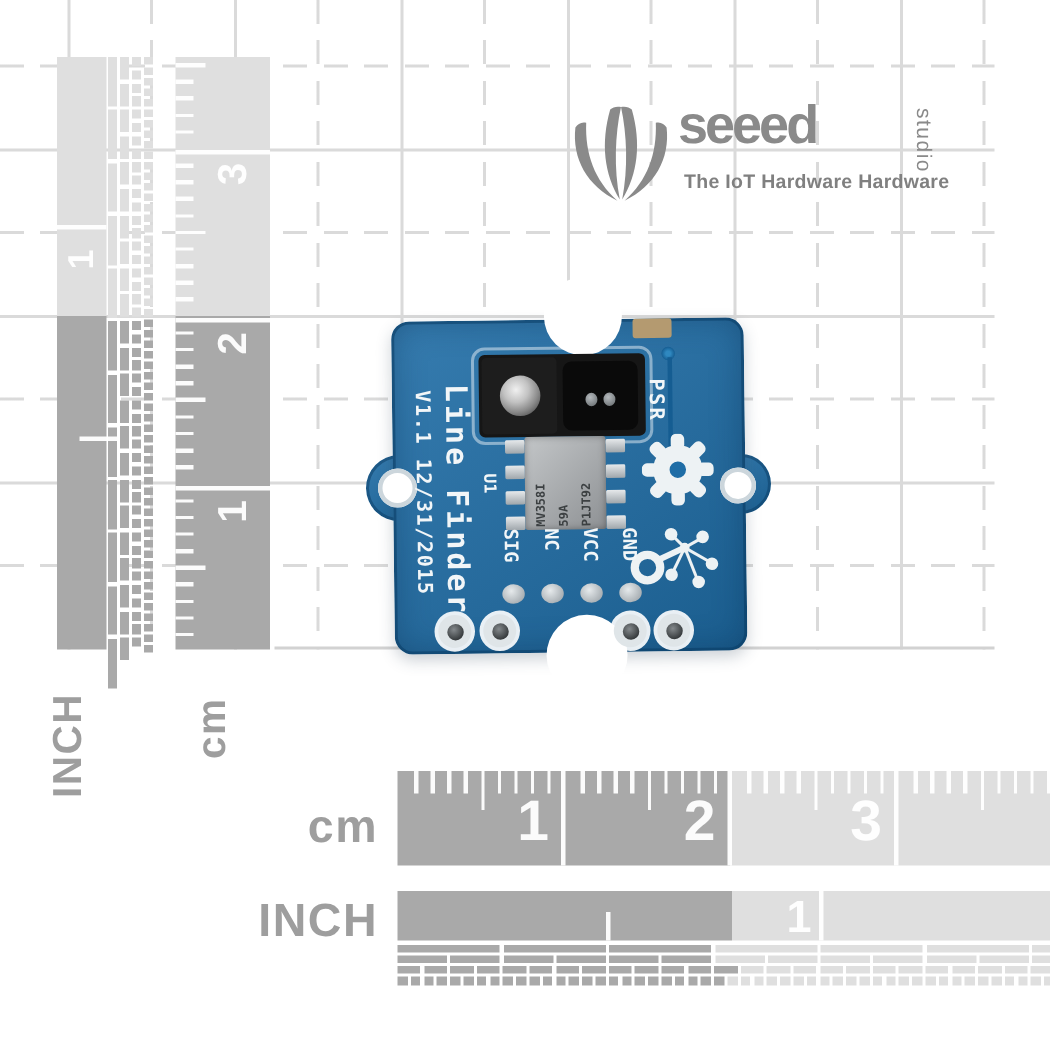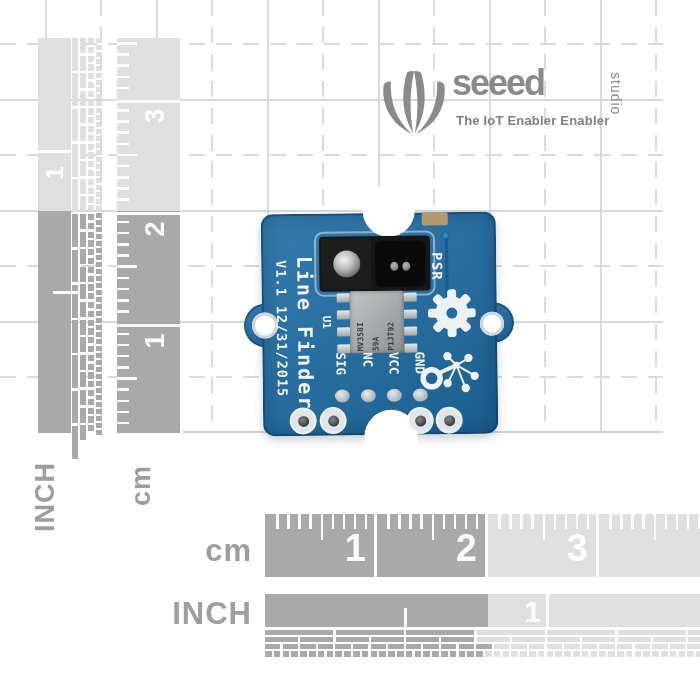--- a/index.html
+++ b/index.html
@@ -455,21 +455,21 @@
   <svg class="abs" style="left:374px;top:60px;" width="80" height="82" viewBox="0 0 100 100">
     <g fill="#8a8a8a">
       <path d="M12,30 C9,56 22,79 47,91 C28,74 20,52 21,26 C17,25 14,27 12,30 Z"></path>
       <path d="M88,30 C91,56 78,79 53,91 C72,74 80,52 79,26 C83,25 86,27 88,30 Z"></path>
       <path d="M41,15 C33,43 36,69 49,90 C44,64 45,36 50,13 C47,12 43,13 41,15 Z"></path>
       <path d="M59,15 C67,43 64,69 51,90 C56,64 55,36 50,13 C53,12 57,13 59,15 Z"></path>
     </g>
   </svg>
   <div class="abs" id="logo-brand">seeed</div>
   <div class="abs" id="logo-suffix">studio</div>
-  <div class="abs" id="logo-tagline">The IoT Enabler Enabler</div>
+  <div class="abs" id="logo-tagline">The IoT Hardware Hardware</div>
 
   <div class="abs" id="pcb">
     <div class="tab board-fill" style="left:-18px;top:89px;width:44px;height:44px;"></div>
     <div class="tab board-fill" style="left:212px;top:91px;width:40px;height:40px;"></div>
     <div id="board" class="board-fill"></div>
 
     <div class="notch" style="left:102px;top:-28px;width:52px;height:52px;"></div>
     <div class="notch" style="left:101px;top:197px;width:54px;height:54px;"></div>
     <div class="hole" style="left:-10px;top:98px;width:26px;height:26px;"></div>
     <div class="hole" style="left:218px;top:100px;width:24px;height:24px;"></div>

